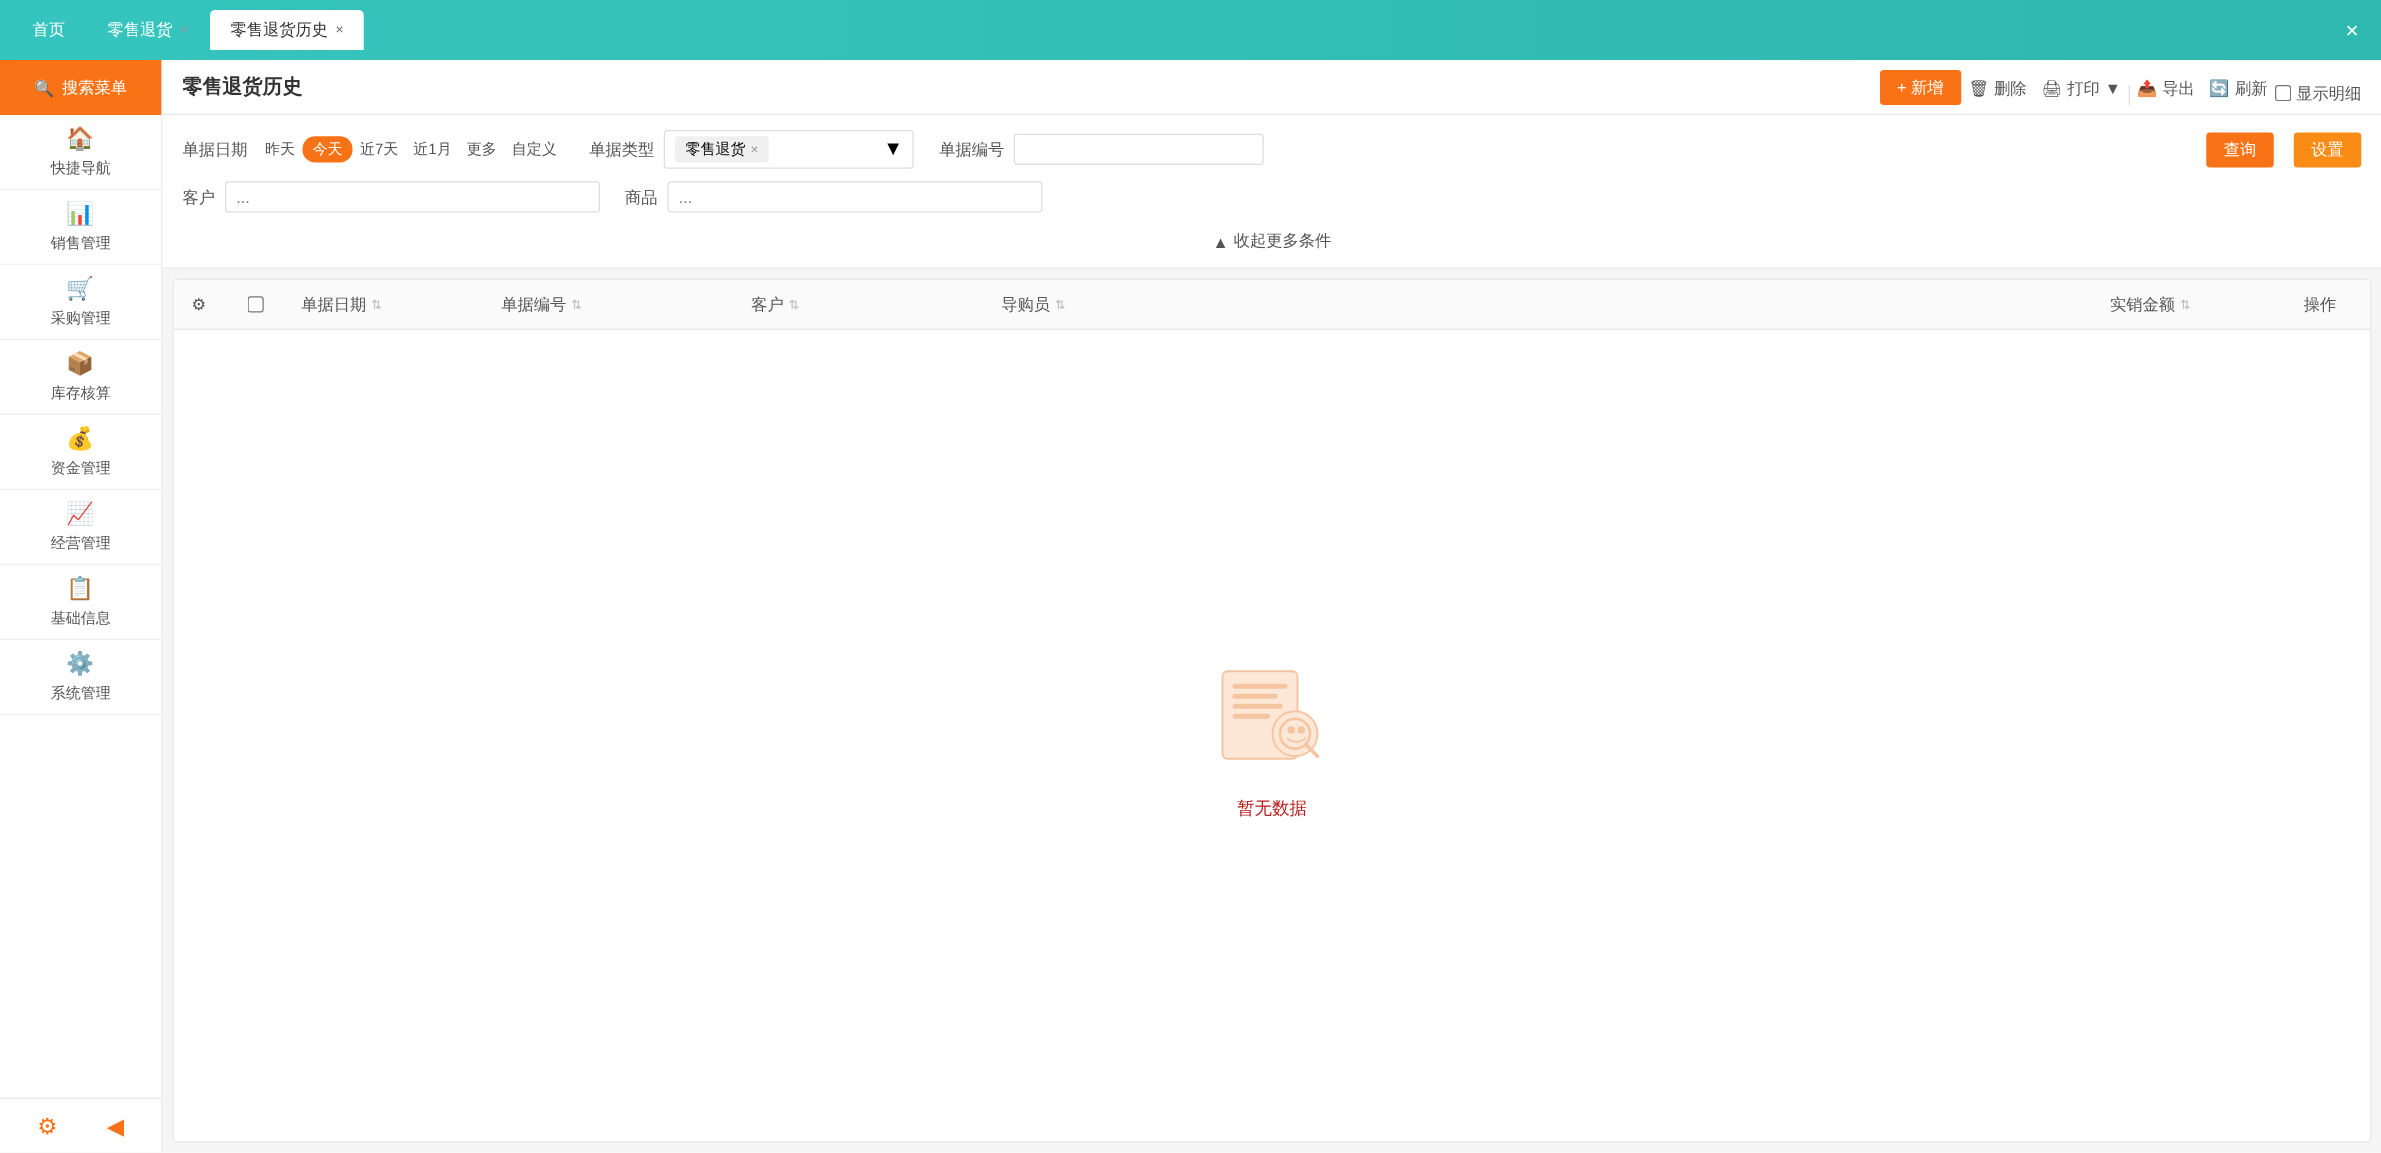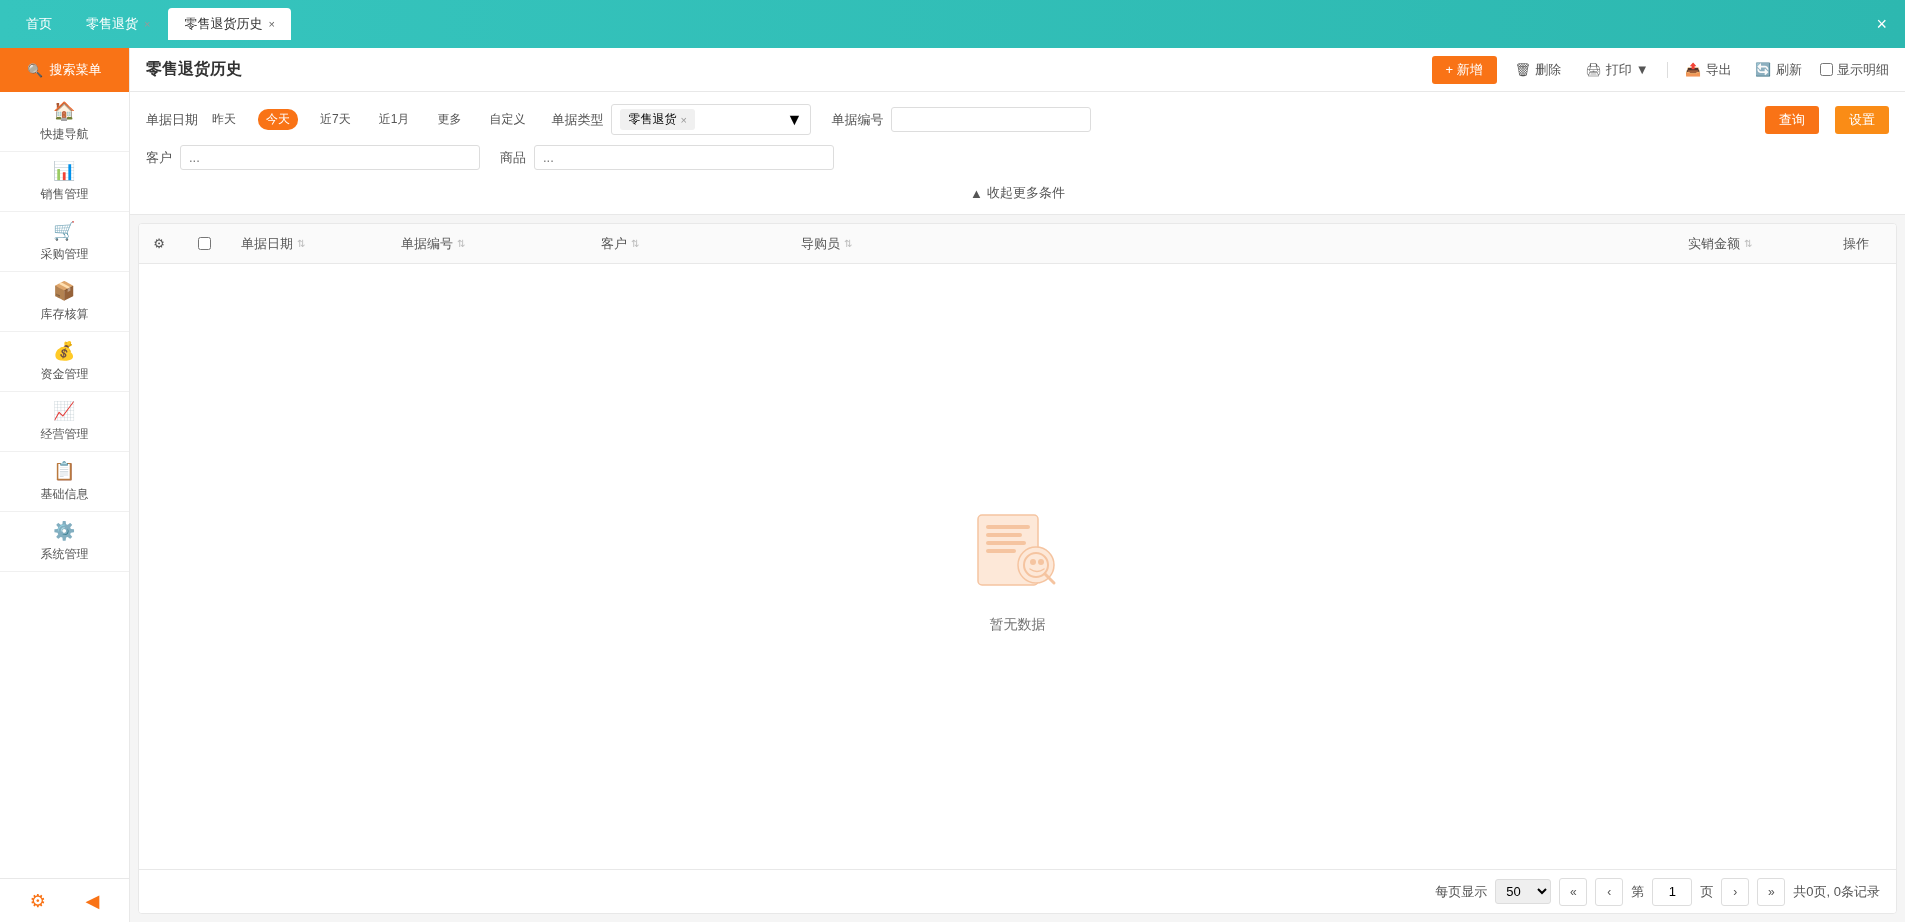--- a/index.html
+++ b/index.html
@@ -122,22 +122,21 @@
       border-bottom: 1px solid #e8e8e8;
       flex-shrink: 0;
     }
     .page-title {
       font-size: 16px;
       font-weight: bold;
       color: #333;
     }
     .page-actions {
       display: flex;
-      align-items: center;
-      gap: 12px;
+      align-items: flex-end;
     }
     .action-btn {
       display: flex;
       align-items: center;
       gap: 4px;
       font-size: 13px;
       color: #555;
       cursor: pointer;
       padding: 4px 6px;
       border-radius: 3px;
@@ -187,21 +186,21 @@
       gap: 8px;
     }
     .filter-label {
       font-size: 13px;
       color: #555;
       white-space: nowrap;
     }
     .filter-date-buttons {
       display: flex;
       align-items: flex-start;
-      gap: 16px;
+      gap: 0;
     }
     .date-btn {
       font-size: 12px;
       color: #555;
       cursor: pointer;
       padding: 2px 6px;
       border-radius: 3px;
     }
     .date-btn.active {
       background: #f97316;
@@ -312,21 +311,21 @@
       align-items: center;
       justify-content: center;
       gap: 16px;
     }
     .empty-icon {
       width: 120px;
       height: 100px;
     }
     .empty-text {
       font-size: 14px;
-      color: #737373;
+      color: #b91c1c;
     }
 
     
     .pagination {
       height: 44px;
       display: flex;
       align-items: center;
       justify-content: flex-end;
       padding: 0 16px;
       gap: 8px;
@@ -569,33 +568,16 @@
           <circle cx="78" cy="65" r="18" fill="#fde8d8" stroke="#f5c4a0" stroke-width="1.5"></circle>
           <circle cx="78" cy="65" r="12" fill="none" stroke="#f5c4a0" stroke-width="2"></circle>
           <line x1="87" y1="74" x2="96" y2="83" stroke="#f5c4a0" stroke-width="3" stroke-linecap="round"></line>
           <circle cx="75" cy="62" r="3" fill="#f5c4a0"></circle>
           <circle cx="83" cy="62" r="3" fill="#f5c4a0"></circle>
           <path d="M72 69 Q79 74 86 69" stroke="#f5c4a0" stroke-width="1.5" fill="none" stroke-linecap="round"></path>
         </svg>
         <span class="empty-text">暂无数据</span>
       </div>
 
-      <div class="pagination">
-        <span>每页显示</span>
-        <select class="page-size-select">
-          <option>10</option>
-          <option>20</option>
-          <option selected="">50</option>
-          <option>100</option>
-        </select>
-        <div class="page-btn">«</div>
-        <div class="page-btn">‹</div>
-        <span>第</span>
-        <input class="page-input" type="text" value="1" style="">
-        <span>页</span>
-        <div class="page-btn">›</div>
-        <div class="page-btn">»</div>
-        <span>共0页, 0条记录</span>
-      </div>
     </div>
 
   </div>
 </div>
 
 </body></html>

